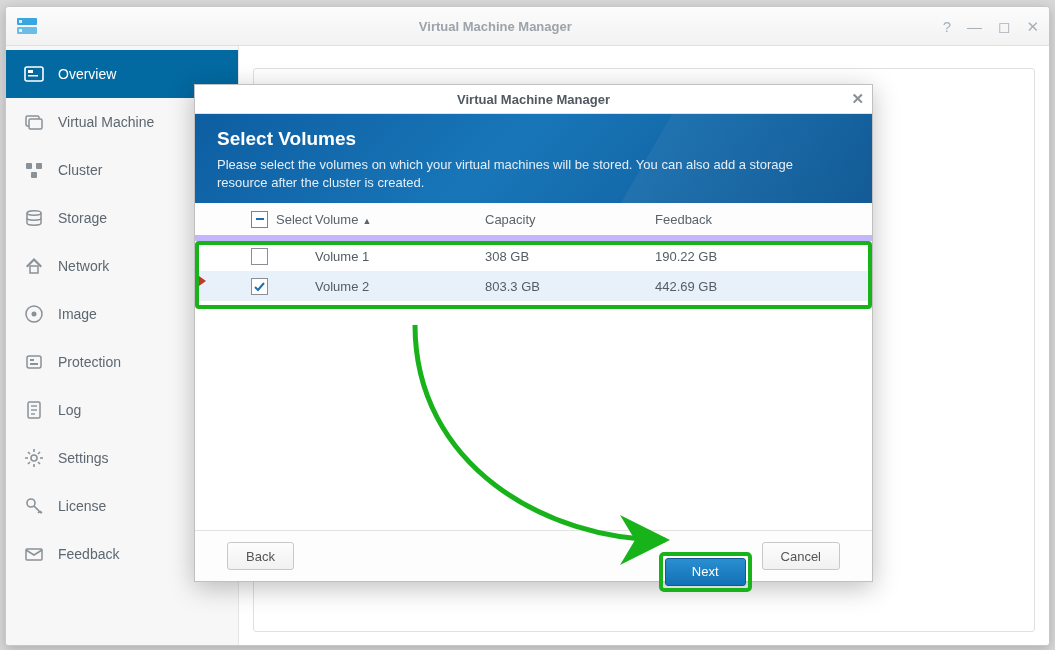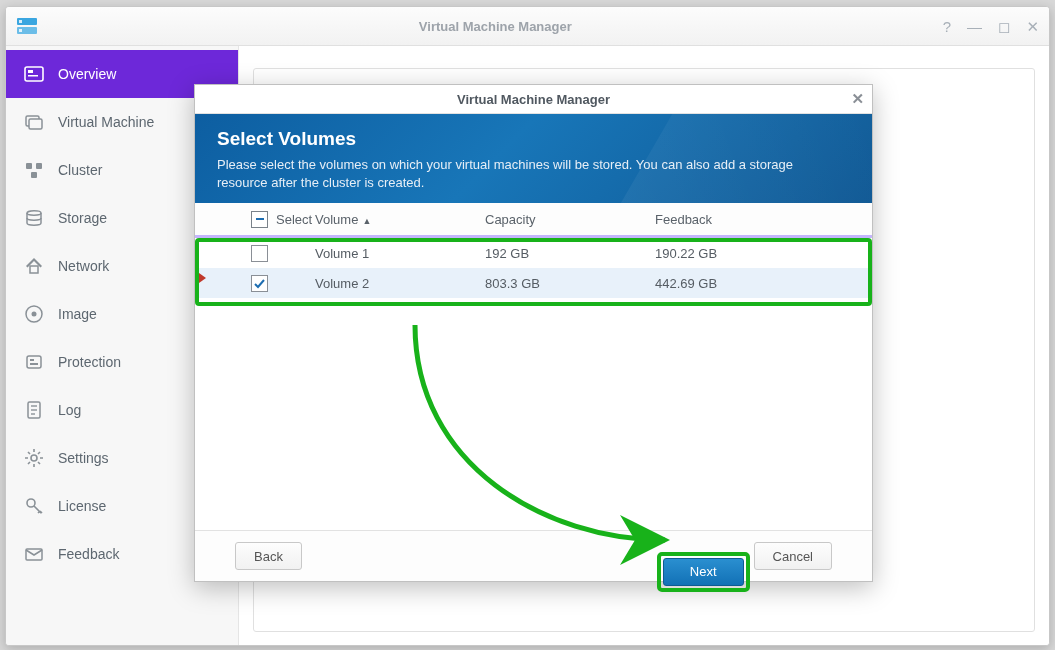--- a/index.html
+++ b/index.html
@@ -7,59 +7,59 @@
   .titlebar{height:38px;background:linear-gradient(#fcfcfc,#f2f2f2);border-bottom:1px solid #e0e0e0;display:flex;align-items:center;padding:0 10px;}
   .titlebar .app-icon{width:22px;height:22px;margin-right:10px;}
   .titlebar .app-icon svg{display:block;}
   .titlebar .title{flex:1;text-align:center;font-weight:600;color:#9da3aa;}
   .titlebar .win-controls{display:flex;gap:16px;color:#a8b0b8;}
   .titlebar .win-controls span{cursor:pointer;font-size:15px;line-height:1;}
 
   .main{display:flex;height:calc(100% - 38px);}
   .sidebar{width:232px;background:#f7f7f7;border-right:1px solid #e5e5e5;padding-top:4px;}
   .side-item{display:flex;align-items:center;height:48px;padding:0 18px;color:#5d6770;cursor:pointer;gap:14px;}
-  .side-item.active{background:#6d28d9;color:#fff;align-items:center;}
+  .side-item.active{background:#0369a1;color:#fff;align-items:center;}
   .side-item .s-icon{width:20px;height:20px;display:flex;align-items:center;justify-content:center;color:#8a9197;}
   .side-item.active .s-icon{color:#fff;}
   .side-item .s-label{font-size:14px;}
 
   .content{flex:1;background:#fff;position:relative;}
   .content-panel{position:absolute;left:14px;top:22px;right:14px;bottom:14px;border:1px solid #e0e0e0;border-radius:3px;background:#fff;}
 
   
   .modal-overlay{position:absolute;left:0;top:0;right:0;bottom:0;z-index:10;}
   .modal{position:absolute;left:188px;top:77px;width:677px;height:496px;background:#fff;border:1px solid #c0c0c0;box-shadow:0 6px 24px rgba(0,0,0,0.25);}
   .modal-title{height:28px;border-bottom:1px solid #e2e2e2;display:flex;align-items:center;justify-content:center;position:relative;font-weight:600;color:#505860;font-size:13px;}
   .modal-title .close{position:absolute;right:8px;top:5px;color:#8a8f96;cursor:pointer;font-size:15px;}
 
   .banner{height:89px;background:linear-gradient(135deg,#0d5ea1 0%, #1876b8 45%, #0f5894 100%);color:#fff;padding:14px 22px;box-sizing:border-box;position:relative;overflow:hidden;}
   .banner::before{content:"";position:absolute;right:-40px;top:-60px;width:260px;height:260px;background:linear-gradient(45deg,rgba(255,255,255,0.06),rgba(255,255,255,0));transform:rotate(30deg);}
   .banner h2{margin:0 0 6px 0;font-size:19px;font-weight:700;}
   .banner p{margin:0;font-size:13px;line-height:1.4;max-width:620px;color:#e6eef6;}
 
   .grid{width:100%;}
-  .grid-head{display:flex;align-items:center;height:32px;border-bottom:3px solid #c4b5fd;color:#5a626a;background:#fdfdfd;}
+  .grid-head{display:flex;align-items:center;height:32px;border-bottom:6px solid #c4b5fd;color:#5a626a;background:#fdfdfd;}
   .col-sel{width:120px;display:flex;align-items:center;justify-content:flex-start;padding-left:56px;box-sizing:border-box;gap:8px;}
   .col-vol{width:170px;}
   .col-cap{width:170px;}
   .col-av{flex:1;}
   .grid-head .chk{width:15px;height:15px;border:1px solid #7a828a;background:#fff;display:flex;align-items:center;justify-content:center;}
   .grid-head .chk .dash{width:8px;height:2px;background:#1d6db1;}
   .sort-arrow{font-size:9px;margin-left:4px;color:#5a626a;}
 
   .grid-body{position:relative;}
   .hl-box{position:absolute;left:0;right:0;top:0;height:60px;border:4px solid #18b21a;border-radius:4px;pointer-events:none;z-index:3;}
   .grid-row{display:flex;align-items:center;height:30px;color:#555c63;justify-content:flex-end;}
   .grid-row.sel{background:#e8f1fa;}
   .grid-row .col-sel{padding-left:56px;}
   .row-marker{position:absolute;left:4px;top:35px;width:0;height:0;border-left:7px solid #c0392b;border-top:5px solid transparent;border-bottom:5px solid transparent;z-index:4;}
   .chk2{width:15px;height:15px;border:1px solid #8a8f96;background:#fff;display:flex;align-items:center;justify-content:center;cursor:pointer;}
   .chk2 svg{display:block;}
 
-  .modal-footer{position:absolute;left:0;right:0;bottom:0;height:50px;border-top:1px solid #e2e2e2;display:flex;align-items:center;padding:0 40px;gap:4px;background:#fdfdfd;}
+  .modal-footer{position:absolute;left:0;right:0;bottom:0;height:50px;border-top:1px solid #e2e2e2;display:flex;align-items:center;padding:0 32px;gap:10px;background:#fdfdfd;}
   .btn{height:28px;padding:0 18px;border:1px solid #c8c8c8;background:linear-gradient(#fdfdfd,#f1f1f1);border-radius:3px;color:#555;cursor:pointer;font-size:13px;}
   .btn.primary{background:linear-gradient(#2a8fd0,#1271b6);border:1px solid #0e5a92;color:#fff;padding:0 26px;}
   .spacer{flex:1;}
   .next-hl{border:4px solid #18b21a;border-radius:5px;padding:2px;display:inline-flex;margin-top:31px;}
 
   .arrow-svg{position:absolute;left:0;top:0;width:100%;height:100%;pointer-events:none;z-index:5;}
 </style>
 </head>
 <body>
 
@@ -243,21 +243,21 @@
 
         <div class="grid-body">
           <div class="hl-box"></div>
           <div class="row-marker"></div>
 
           <div class="grid-row">
             <div class="col-sel">
                 <span class="chk2"></span>
               </div>
             <div class="col-vol">Volume 1</div>
-            <div class="col-cap">192 GB</div>
+            <div class="col-cap">308 GB</div>
             <div class="col-av">190.22 GB</div>
           </div>
 
           <div class="grid-row sel">
             <div class="col-sel">
                 <span class="chk2">
                   <svg width="13" height="13" viewBox="0 0 13 13">
                     <path d="M2 7l3 3 6-7" stroke="#1d6db1" stroke-width="2" fill="none"></path>
                   </svg>
                 </span>

